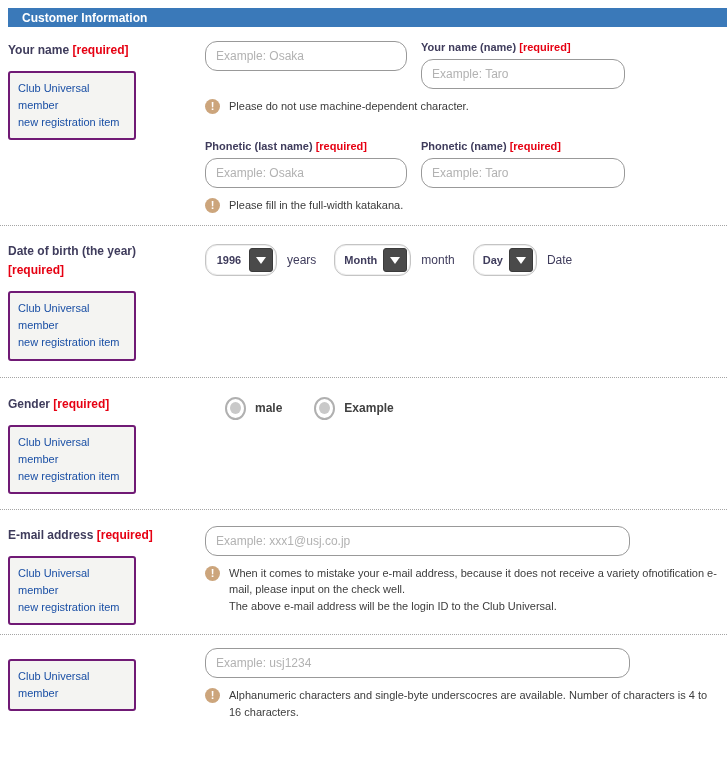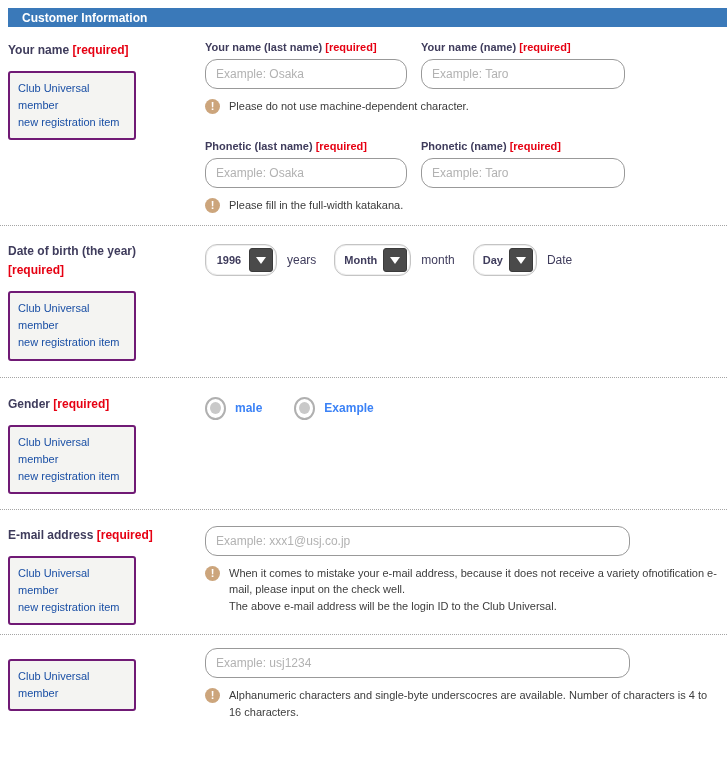--- a/index.html
+++ b/index.html
@@ -153,21 +153,21 @@
     align-items: center;
     justify-content: center;
     margin-right: 9px;
     cursor: pointer;
   }
   .radio-dot {
     width: 11px; height: 12px;
     border-radius: 50%;
     background: #c9c9c9;
   }
-  .radio-label { font-size: 12px; font-weight: bold; color: #3b82f6; }
+  .radio-label { font-size: 12px; font-weight: bold; color: #404040; }
   .gap-md { margin-top: 25px; }
 </style>
 </head>
 <body>
 
 <div class="header-bar">
   <span>Customer Information</span>
 </div>
 
 <div class="section">
@@ -177,24 +177,20 @@
       <span class="req">[required]</span>
     </div>
     <div class="member-box">
       <span>Club Universal member</span><br>
       <span>new registration item</span>
     </div>
   </div>
   <div class="sec-right">
     <div class="two-col">
       <div class="col-a">
-        <div class="field-label">
-          <span>Your name (last name)</span>
-          <span class="req">[required]</span>
-        </div>
         <input class="text-input" type="text" placeholder="Example: Osaka" style="">
       </div>
       <div class="col-b">
         <div class="field-label">
           <span>Your name (name)</span>
           <span class="req">[required]</span>
         </div>
         <input class="text-input" type="text" placeholder="Example: Taro" style="">
       </div>
     </div>
@@ -256,21 +252,21 @@
         <span class="select-val val-sm">Day</span>
         <span class="select-btn">
             <span class="tri-down"></span>
           </span>
       </div>
       <span class="dob-suffix">Date</span>
     </div>
   </div>
 </div>
 
-<div class="section" style="padding-top:17px; padding-bottom:15px;">
+<div class="section" style="padding-top:17px; padding-bottom:15px;gap:20px;">
   <div class="sec-left">
     <div class="sec-label">
       <span>Gender</span>
       <span class="req">[required]</span>
     </div>
     <div class="member-box">
       <span>Club Universal member</span><br>
       <span>new registration item</span>
     </div>
   </div>

